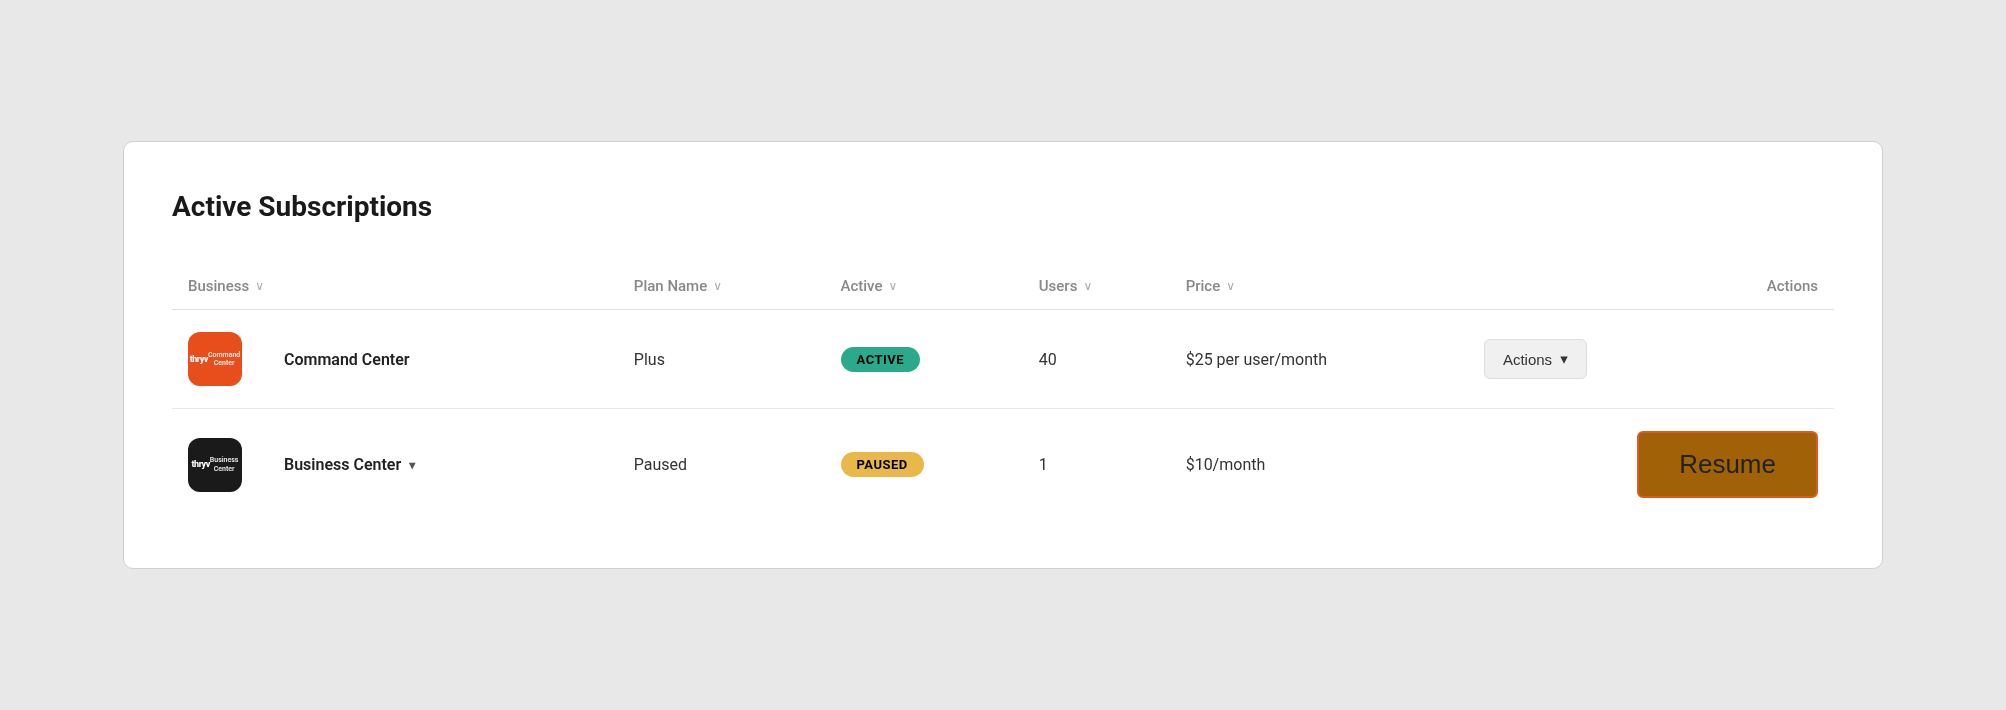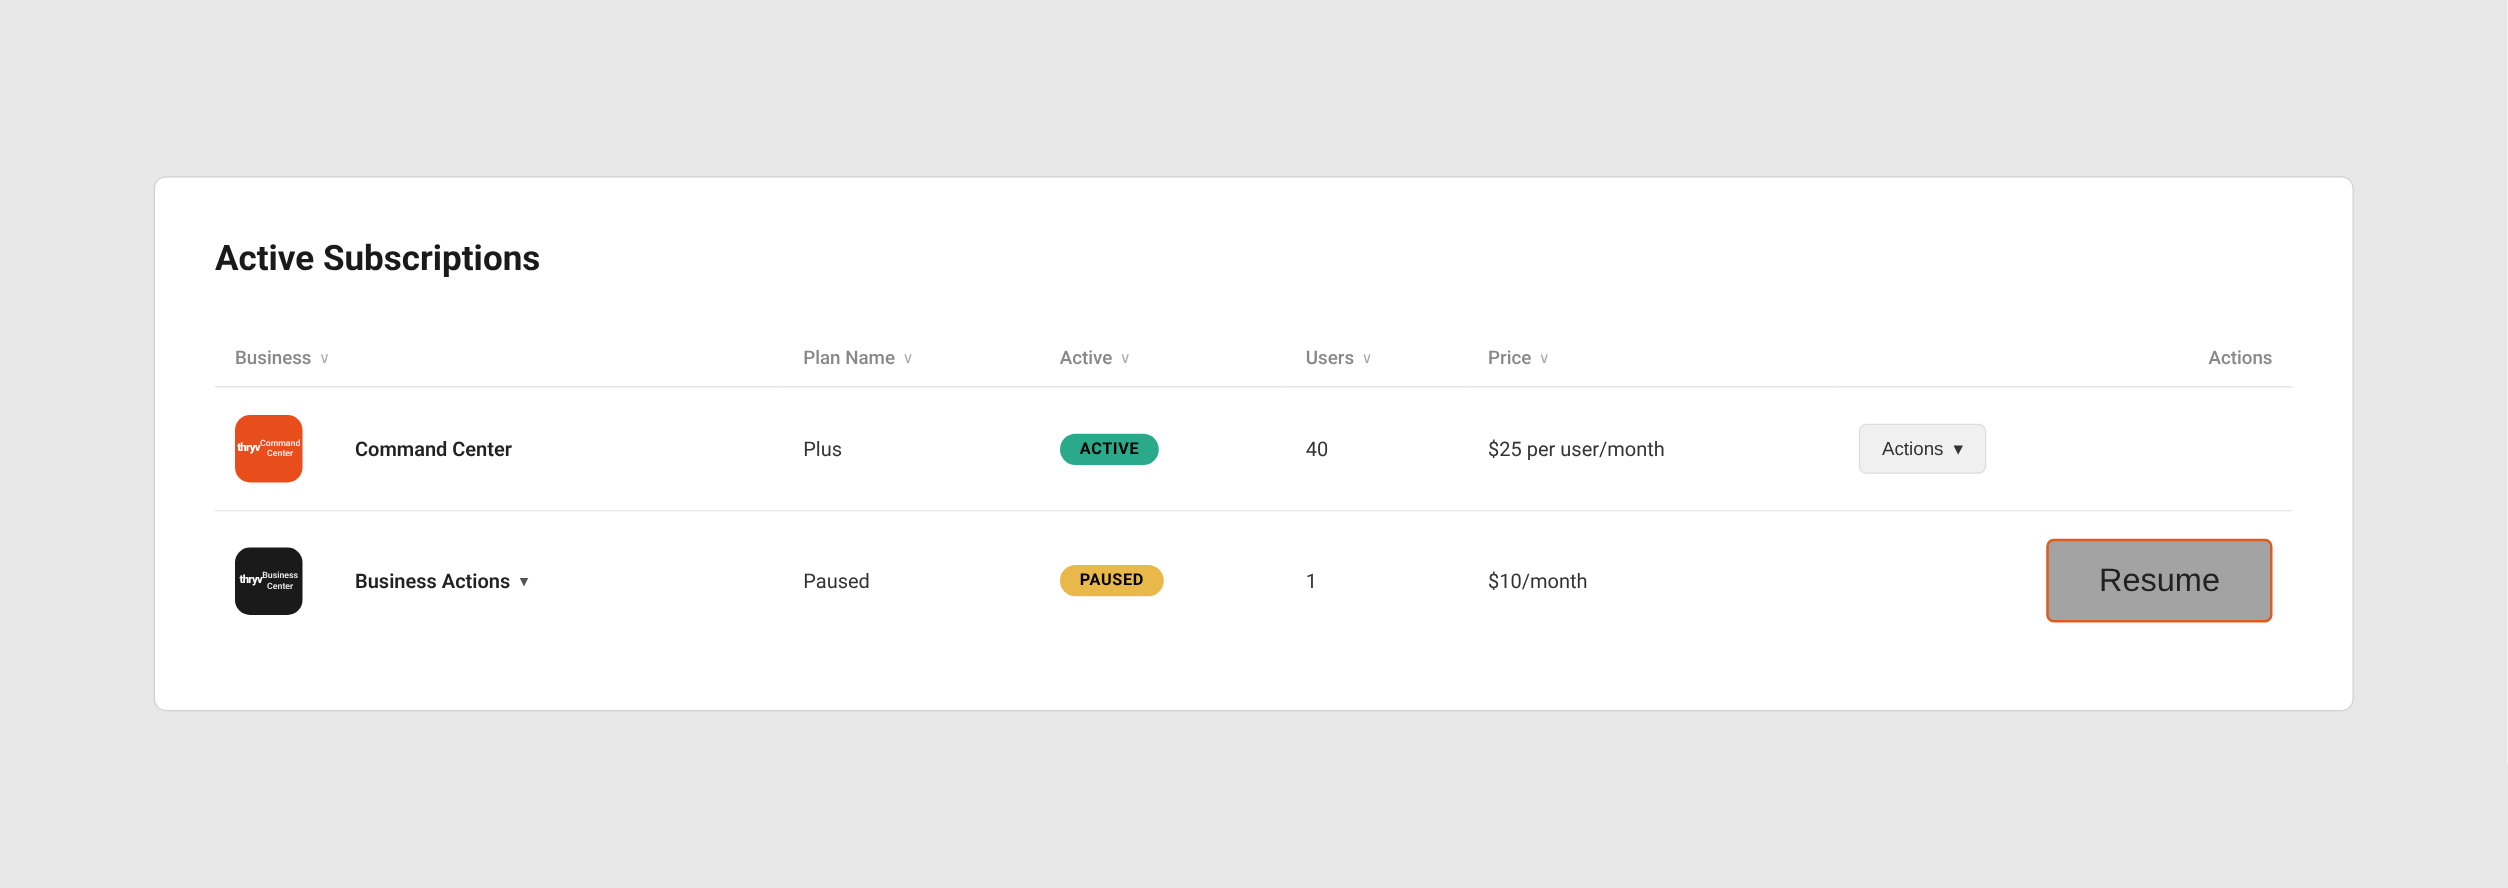--- a/index.html
+++ b/index.html
@@ -136,21 +136,21 @@
       padding: 10px 18px;
       font-size: 15px;
       color: #333;
       cursor: pointer;
       display: flex;
       align-items: center;
       gap: 8px;
       white-space: nowrap;
     }
     .btn-resume {
-      background: #a3a3a3;
+      background: #a16207;
       border: 2.5px solid #e05a20;
       border-radius: 6px;
       padding: 16px 40px;
       font-size: 26px;
       font-weight: 500;
       color: #222;
       cursor: pointer;
       white-space: nowrap;
       min-width: 180px;
       text-align: left;
@@ -236,21 +236,21 @@
       <tr>
         <td>
           <div class="service-cell">
             <div class="service-icon business">
               <div class="icon-inner">
                 <span class="icon-brand">thryv</span>
                 <span class="icon-label">Business<br>Center</span>
               </div>
             </div>
             <span class="service-name">
-              <span>Business Actions</span>
+              <span>Business Center</span>
               <span class="dropdown-arrow">▾</span>
             </span>
           </div>
         </td>
         <td>Paused</td>
         <td>
           <span class="badge paused">PAUSED</span>
         </td>
         <td>1</td>
         <td>$10/month</td>

